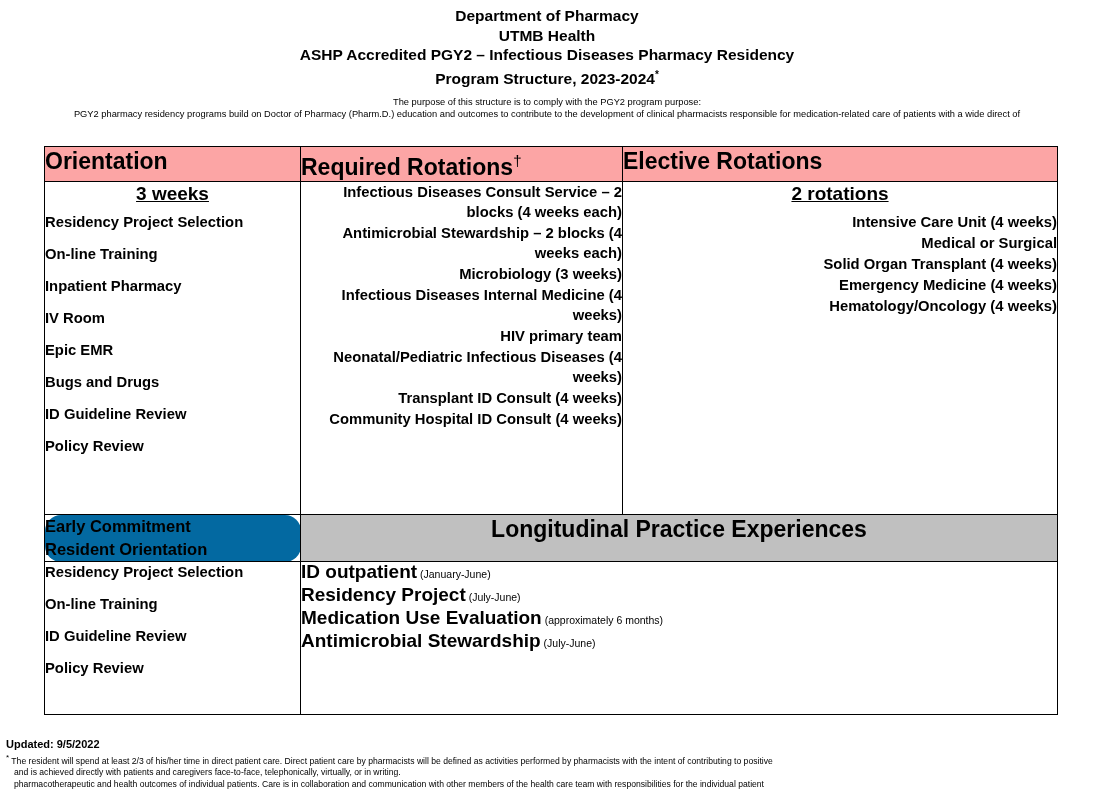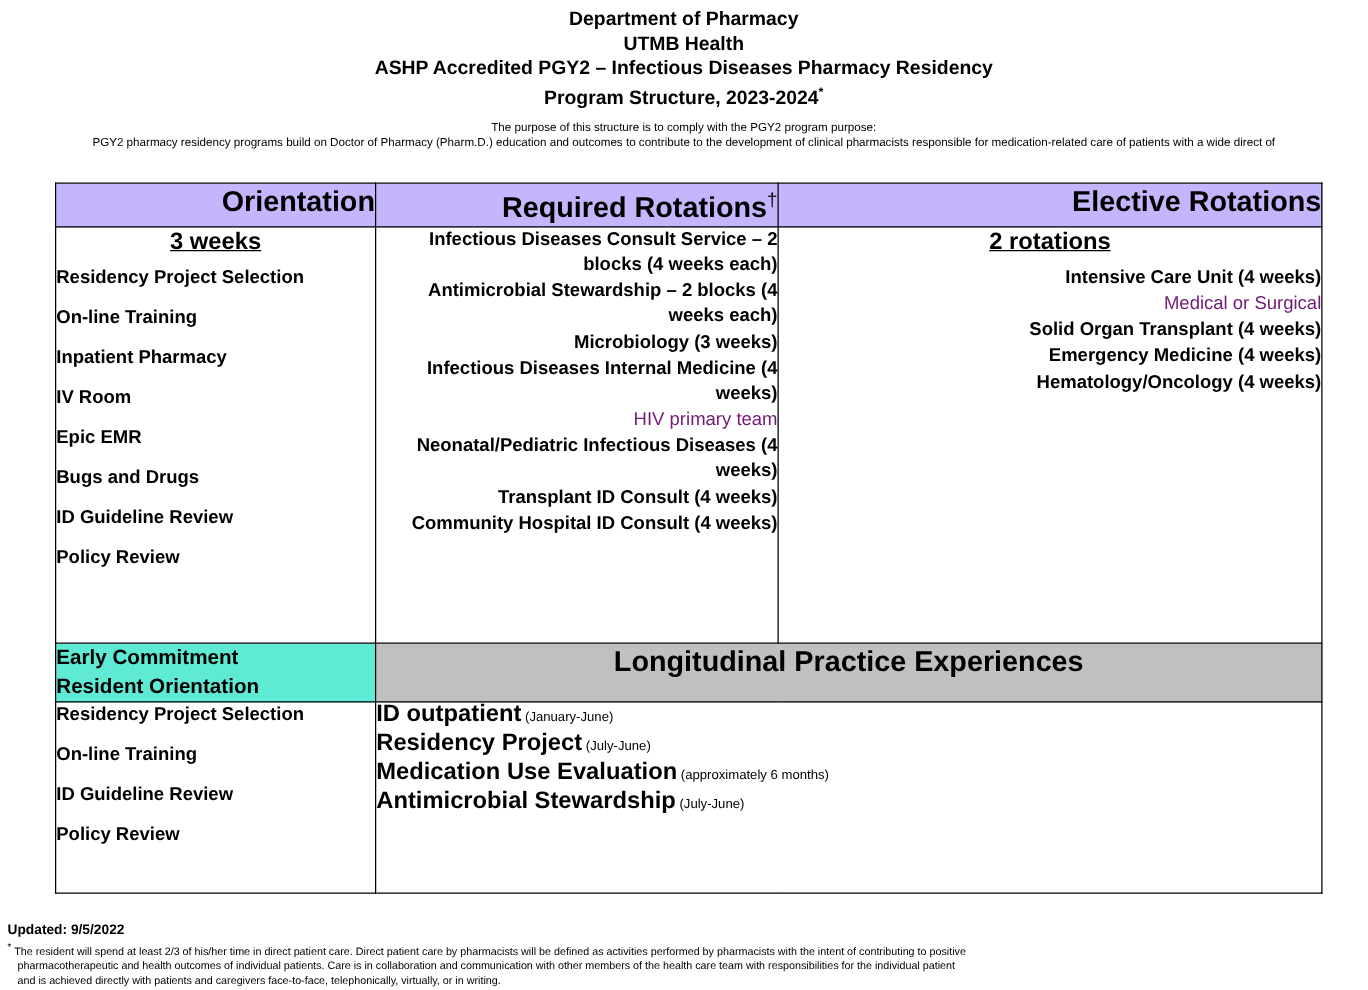--- a/index.html
+++ b/index.html
@@ -58,22 +58,22 @@
   .struct-table td, .struct-table th {
     border: 1.5px solid #000000;
     vertical-align: top;
     padding: 0;
   }
   .col-a { width: 256px; }
   .col-b { width: 322px; }
   .col-c { width: 435px; }
 
   .hdr {
-    background: #c4b5fd;
-    text-align: right;
+    background: #fca5a5;
+    text-align: left;
     font-weight: bold;
     font-size: 23px;
     line-height: 28px;
     height: 34px;
     vertical-align: middle;
     padding: 2px 0 4px 0;
   }
   .hdr .dagger {
     font-size: 15px;
     vertical-align: super;
@@ -106,34 +106,35 @@
   .list-tight > .li {
     margin: 0 0 1px 0;
     text-align: right;
   }
   ul.plain {
     margin: 0;
     padding: 0;
     list-style: none;
   }
   .sub-item {
-    font-weight: normal;
+    font-weight: bold;
     padding-left: 16px;
-    color: #701a75;
+    color: #000000;
   }
 
   
   .hdr-white {
-    background: #5eead4;
+    background: #0369a1;
     text-align: left;
     font-weight: bold;
     font-size: 16.5px;
     line-height: 23px;
     padding: 5px 0 6px 8px;
     vertical-align: middle;
+    border-radius: 16px;
   }
   .hdr-long {
     background: #c0c0c0;
     text-align: center;
     font-weight: bold;
     font-size: 23px;
     line-height: 28px;
     vertical-align: middle;
     padding: 4px 0 6px 0;
   }
@@ -276,18 +277,18 @@
         </td>
       </tr>
 
     </tbody>
   </table>
 
   <div class="footer">
     <div class="updated">Updated: 9/5/2022</div>
     <div class="footnote">
       <span class="fn-line"><span class="fn-star">*</span> <span>The resident will spend at least 2/3 of his/her time in direct patient care. Direct patient care by pharmacists will be defined as activities performed by pharmacists with the intent of contributing to positive</span></span>
+      <span class="fn-line fn-indent">and is achieved directly with patients and caregivers face-to-face, telephonically, virtually, or in writing.</span>
       <span class="fn-line fn-indent">pharmacotherapeutic and health outcomes of individual patients. Care is in collaboration and communication with other members of the health care team with responsibilities for the individual patient</span>
-      <span class="fn-line fn-indent">and is achieved directly with patients and caregivers face-to-face, telephonically, virtually, or in writing.</span>
     </div>
   </div>
 
 </div>
 
 </body></html>

